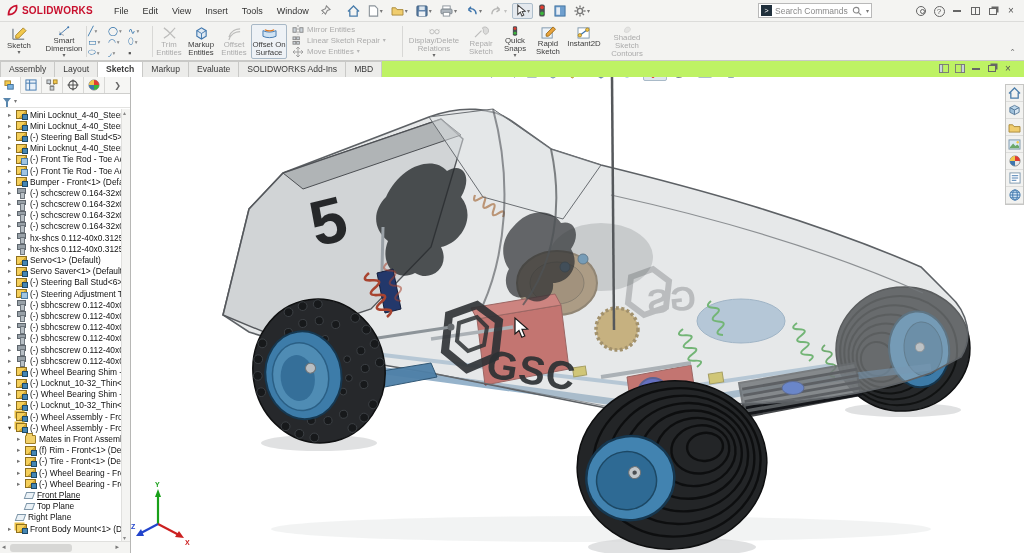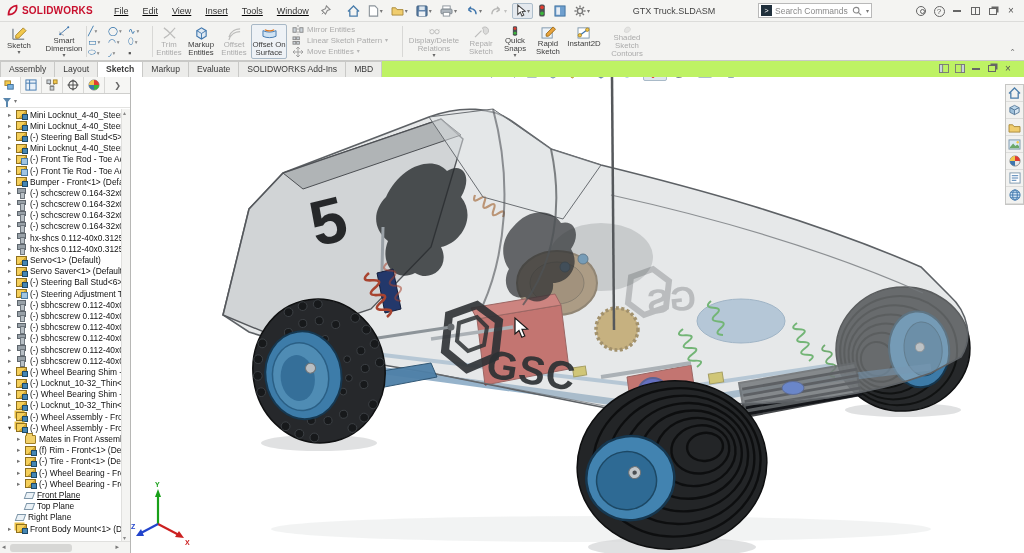--- a/index.html
+++ b/index.html
@@ -3,21 +3,21 @@
 <meta charset="utf-8">
 <style>
   *{margin:0;padding:0;box-sizing:border-box;}
   html,body{width:1024px;height:553px;overflow:hidden;background:#fff;
     font-family:"Liberation Sans","DejaVu Sans",sans-serif;-webkit-font-smoothing:antialiased;}
   
   #titlebar{position:absolute;left:0;top:0;width:1024px;height:22px;background:#f4f4f2;border-bottom:1px solid #dcdcda;display:flex;align-items:center;z-index:30;}
   .logo{display:flex;align-items:center;margin-left:6px;}
   .logo-ds{width:13px;height:13px;margin-right:3px;}
   .logo-text{font-size:10px;font-weight:bold;color:#c8102e;letter-spacing:.2px;}
-  .menus{display:flex;margin-left:14px;text-decoration:underline;}
+  .menus{display:flex;margin-left:14px;}
   .menu-item{font-size:9px;color:#333;padding:2px 7px;cursor:default;}
   .qa{display:flex;align-items:center;margin-left:8px;}
   .qbtn{display:flex;align-items:center;padding:1px 2px;margin:0 1px;border:1px solid transparent;border-radius:2px;height:16px;}
   .qbtn svg{display:block}
   .qbtn .dd{font-size:6px;color:#777;margin-left:1px;}
   .qbtn.pressed{background:#e4e9ee;border-color:#aebecb;}
   .qbtn.disabled{opacity:.4;}
   #doc-title{position:absolute;left:584px;top:0;width:180px;height:22px;line-height:22px;font-size:9px;color:#444;text-align:center;}
   #search-box{position:absolute;left:758px;top:3px;width:114px;height:15px;border:1px solid #b9b9b9;background:#fff;display:flex;align-items:center;font-size:8.5px;color:#8a8a8a;}
   #search-box .swsq{width:11px;height:11px;background:#20303c;margin:0 3px 0 2px;color:#fff;font-size:7px;line-height:11px;text-align:center;}
@@ -399,21 +399,20 @@
             <line x1="11" y1="7" x2="13.5" y2="7"></line>
             <line x1="2.4" y1="2.4" x2="4.2" y2="4.2"></line>
             <line x1="9.8" y1="9.8" x2="11.6" y2="11.6"></line>
             <line x1="11.6" y1="2.4" x2="9.8" y2="4.2"></line>
             <line x1="2.4" y1="11.6" x2="4.2" y2="9.8"></line>
           </g>
         </svg>
         <span class="dd">▾</span>
       </span>
   </div>
-  <div id="doc-title">GTX Truck.SLDASM</div>
   <div id="search-box">
     <span class="swsq">&gt;</span>
     <span class="ph">Search Commands</span>
     <svg class="mag" width="10" height="10" viewBox="0 0 12 12">
         <circle cx="5" cy="5" r="3.4" fill="none" stroke="#888" stroke-width="1.3"></circle>
         <line x1="7.6" y1="7.6" x2="11" y2="11" stroke="#888" stroke-width="1.3"></line>
       </svg>
     <span style="font-size:6px;color:#777;margin:0 2px;">▾</span>
   </div>
   <div class="win-ctrls">
@@ -507,21 +506,21 @@
     </div>
     <div class="rrow">
       <svg width="12" height="10" viewBox="0 0 13 11">
           <g fill="#ccd4da" stroke="#888">
             <rect x="1" y="1" width="3" height="3"></rect>
             <rect x="5" y="1" width="3" height="3"></rect>
             <rect x="1" y="6" width="3" height="3"></rect>
             <rect x="5" y="6" width="3" height="3"></rect>
           </g>
         </svg>
-      <span class="rlab2">Linear Sketch Pattern</span>
+      <span class="rlab2">Linear Sketch Repair</span>
         <span class="dd">▾</span>
     </div>
     <div class="rrow">
       <svg width="12" height="10" viewBox="0 0 13 11">
           <path d="M6.5,0 L6.5,11 M1,5.5 L12,5.5 M6.5,0 l-2,2 M6.5,0 l2,2 M1,5.5 l2,-2 M1,5.5 l2,2 M12,5.5 l-2,-2 M12,5.5 l-2,2 M6.5,11 l-2,-2 M6.5,11 l2,-2" stroke="#999" fill="none"></path>
         </svg>
       <span class="rlab2">Move Entities</span>
         <span class="dd">▾</span>
     </div>
   </div>

